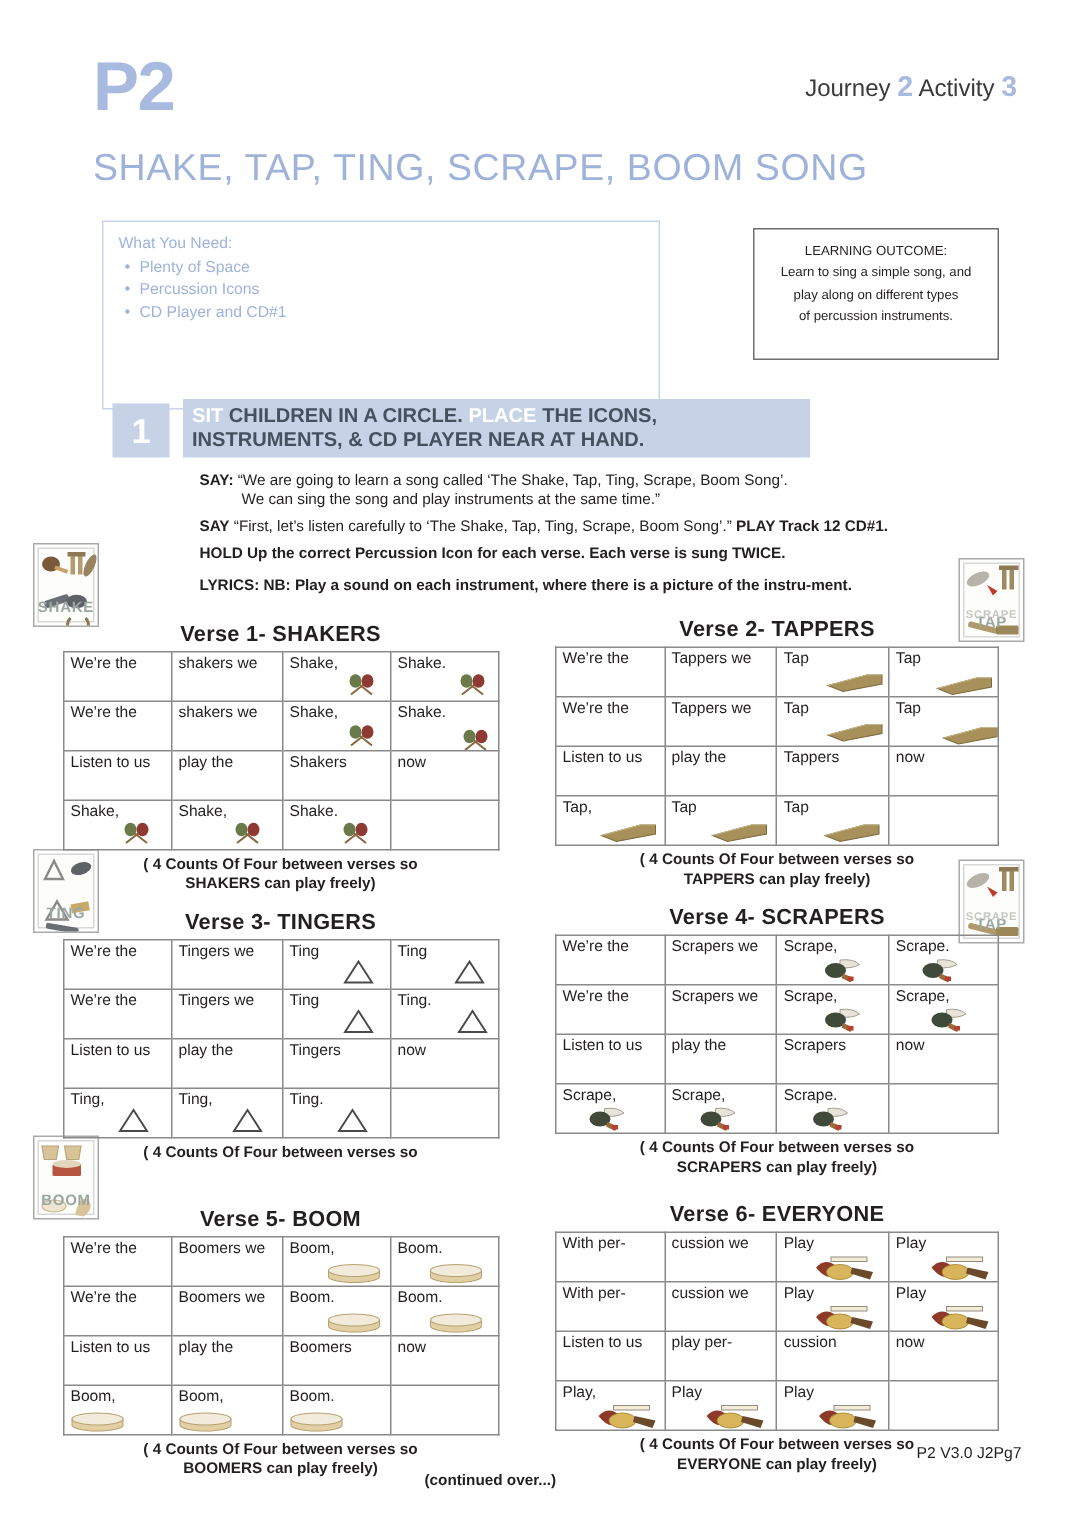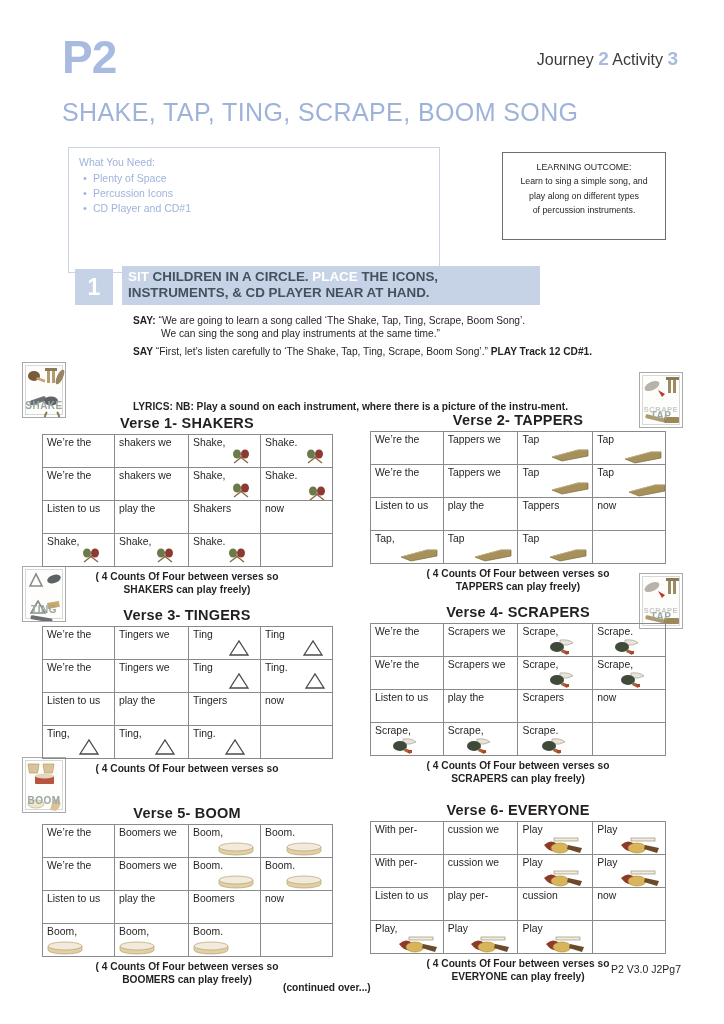--- a/index.html
+++ b/index.html
@@ -60,21 +60,21 @@
     font-size:13.4px;font-weight:bold;line-height:1.22;
     padding:3px 6px 0 6px;box-sizing:border-box;
   }
   #step-banner .hl{color:#ffffff;}
 
   
   .instr{position:absolute;font-size:10.2px;line-height:1.32;color:#231f20;}
   #say1{left:133px;top:314px;width:500px;}
   #say2{left:133px;top:345px;width:520px;}
   #hold{left:133px;top:363px;width:520px;}
-  #lyrics{left:133px;top:400px;width:500px;}
+  #lyrics{left:133px;top:384px;width:500px;}
   .instr b{font-weight:bold;}
   .indent{display:block;padding-left:28px;}
 
   
   .icard{
     position:absolute;border:1px solid #a9a9a9;background:#ffffff;
     box-sizing:border-box;overflow:hidden;
   }
   .icard .inner{
     position:absolute;inset:2px;border:1px solid #d8d8d8;
@@ -167,20 +167,23 @@
     <span>“We are going to learn a song called ‘The Shake, Tap, Ting, Scrape, Boom Song’.</span>
     <span class="indent">We can sing the song and play instruments at the same time.”</span>
   </div>
 
   <div class="instr" id="say2">
     <b>SAY</b>
     <span>“First, let’s listen carefully to ‘The Shake, Tap, Ting, Scrape, Boom Song’.”</span>
     <b>PLAY Track 12 CD#1.</b>
   </div>
 
+  <div class="instr" id="hold">
+    <b>HOLD Up the correct Percussion Icon for each verse. Each verse is sung TWICE.</b>
+  </div>
 
   <div class="instr" id="lyrics">
     <b>LYRICS:</b>
     <b>NB: Play a sound on each instrument, where there is a picture of the instru-ment.</b>
   </div>
 
   <div class="icard" style="left:22px;top:362px;width:44px;height:56px;">
     <div class="inner"></div>
     <svg width="44" height="56" viewBox="0 0 44 56">
       <ellipse cx="11" cy="13" rx="6" ry="5" fill="#7a5a3a"></ellipse>

